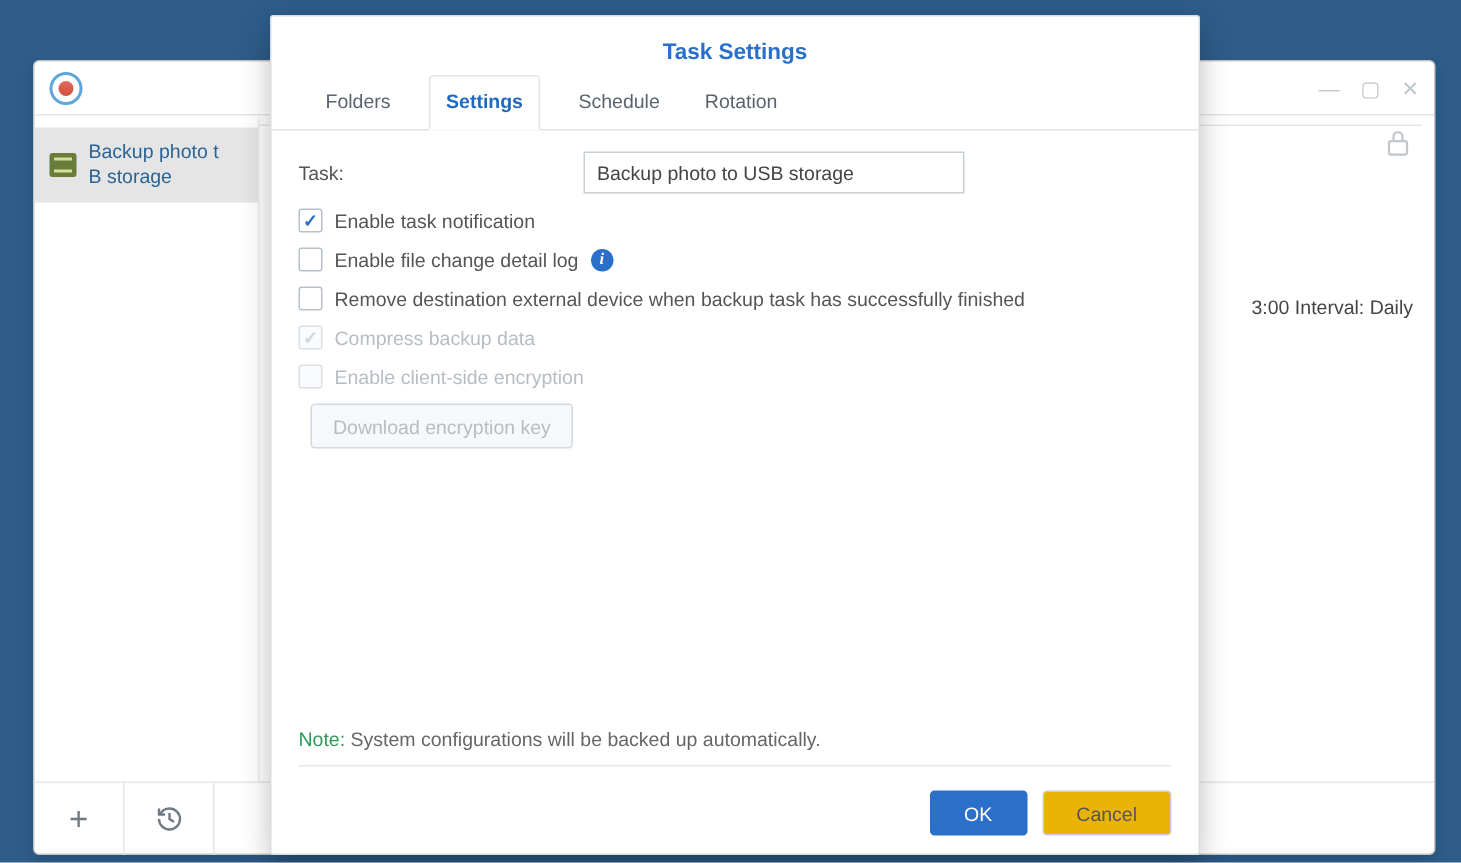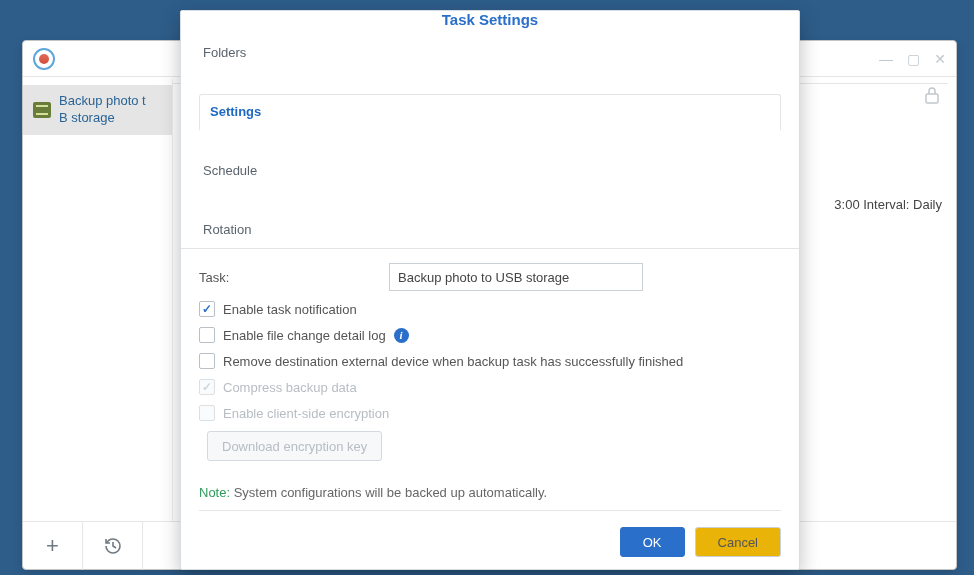--- a/index.html
+++ b/index.html
@@ -122,28 +122,27 @@
   border: 1px solid #d8dde2;
   box-shadow: 0 6px 20px rgba(0,0,0,.25);
   border-radius: 2px;
   display: flex; flex-direction: column;
 }
 .modal-title {
   text-align: center;
   font-weight: 600;
   color: #2a6fc9;
   font-size: 15px;
-  padding: 0 0 6px;
+  padding: 15px 0 6px;
 }
 .tab-strip {
   display: flex;
   gap: 22px;
-  padding: 0 18px;
+  padding: 0 32px;
   border-bottom: 1px solid #e2e5e8;
-  flex-direction: column;
 }
 .tab {
   padding: 10px 4px 10px;
   color: #5a646e;
   cursor: pointer;
   font-size: 13px;
   border-bottom: 2px solid transparent;
   position: relative;
   top: 1px;
 }

